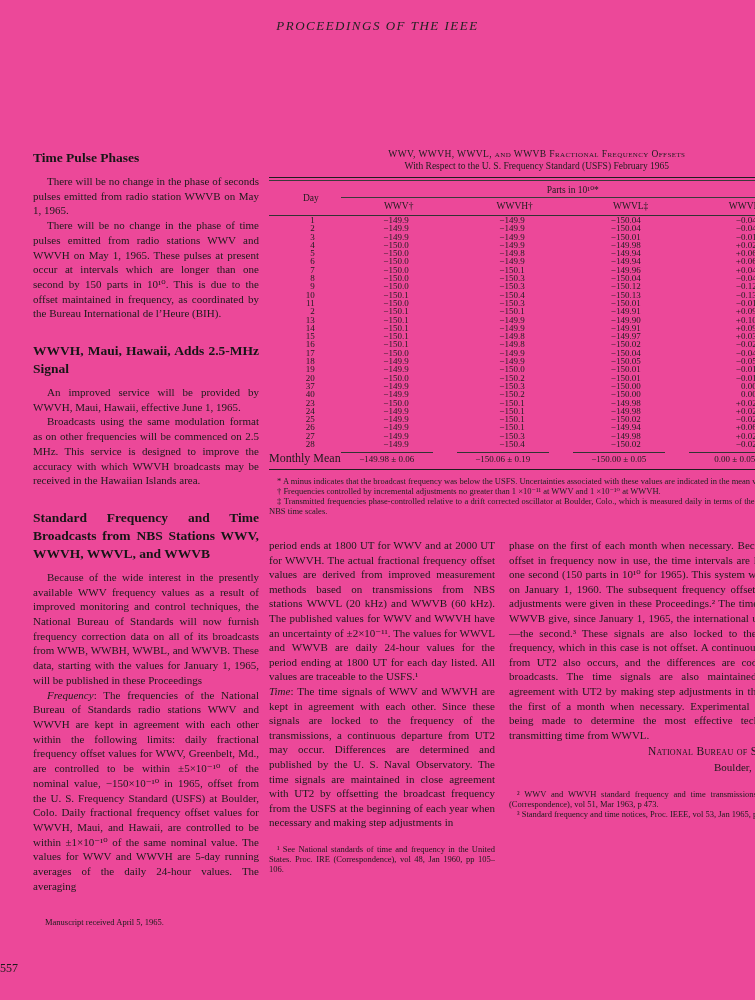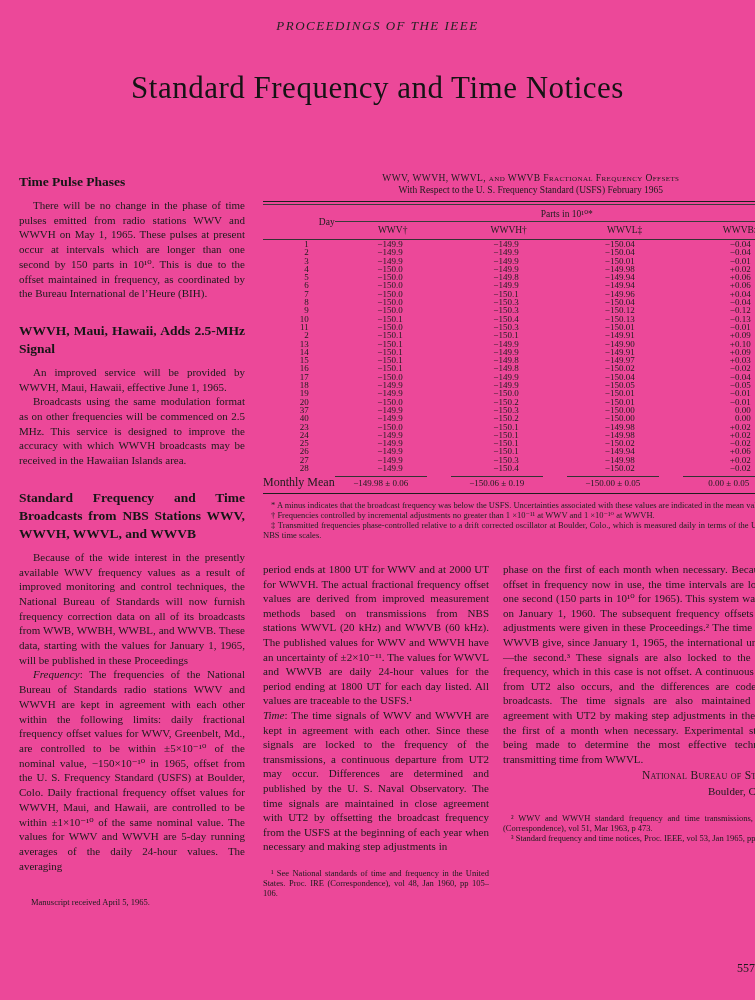--- a/index.html
+++ b/index.html
@@ -11,38 +11,38 @@
   }
   .running-head {
     position:absolute; top:18px; left:0; right:0; text-align:center;
     font-style:italic; font-size:13px; letter-spacing:1.5px; color:#222;
   }
   .title {
     position:absolute; top:70px; left:0; right:0; text-align:center;
     font-size:31px; font-weight:400; letter-spacing:0.5px; color:#141414;
   }
   .content {
-    position:absolute; top:149px; left:19px; width:704px; display:flex; gap:18px;margin-top:24px;
+    position:absolute; top:149px; left:33px; width:704px; display:flex; gap:10px;
   }
   
   .leftcol { width:226px; flex:0 0 226px; font-size:11px; line-height:14.7px; text-align:justify; }
   .leftcol h2 { font-size:13.5px; line-height:18px; font-weight:700; margin-bottom:7px; color:#161616; }
   .leftcol .sect { margin-bottom:21px; }
   .leftcol p { text-indent:14px; }
   .ital { font-style:italic; }
   .ms-note { margin-top:24px; font-size:8.5px; line-height:10px; text-indent:12px; text-align:left; }
   
   .rightregion { flex:1; display:flex; flex-direction:column; }
   .table-block { height:389px; overflow:hidden; }
   .tbl-caption { text-align:center; font-size:9.5px; line-height:11.5px; color:#1d1d1d; }
   .tbl-caption .cap1 { font-variant:small-caps; letter-spacing:0.4px; }
   .rule2 { margin-top:5px; height:4px; border-top:1.7px solid #1e1e1e; border-bottom:0.8px solid #3a3a3a; }
   table.offsets { width:100%; border-collapse:collapse; border-bottom:1.6px solid #1e1e1e; font-size:9px; }
   table.offsets th { font-weight:400; font-size:9.5px; color:#1d1d1d; }
-  th.day-head { width:68px; text-align:right; padding-left:12px; vertical-align:middle; }
+  th.day-head { width:68px; text-align:center; padding-left:12px; vertical-align:middle; }
   th.spanner { text-align:center; padding:3px 0 2px 0; border-bottom:0.8px solid #3a3a3a; }
   tr.colheads th { padding:3px 0 4px 0; }
   thead { border-bottom:0.9px solid #333; }
   td { line-height:8.3px; padding:0; white-space:nowrap; color:#1c1c1c; }
   td.day-cell { text-align:right; padding-right:26px; }
   td.value-cell { text-align:right; padding-right:48px; }
   tfoot td { padding-top:4px; padding-bottom:5px; }
   td.mean-label { text-align:left; padding-left:0; font-size:12px; white-space:nowrap; }
   td.mean-cell { text-align:right; padding-right:24px; }
   .mean { display:inline-block; border-top:0.9px solid #333; padding-top:2px; min-width:92px; text-align:center; }
@@ -50,35 +50,35 @@
   .tbl-footnotes p { text-indent:8px; }
   
   .lower-cols { display:flex; gap:14px; }
   .lcol { width:226px; flex:0 0 226px; font-size:11px; line-height:14.6px; text-align:justify; }
   .rcol { flex:1; font-size:11px; line-height:14.6px; text-align:justify; }
   .lcol p + p, .rcol p + p { }
   .colfoot { margin-top:14px; font-size:8.5px; line-height:10.2px; text-align:justify; }
   .colfoot p { text-indent:8px; }
   .signature-name { font-variant:small-caps; text-align:right; padding-right:2px; letter-spacing:0.3px; font-size:11.5px; margin-top:2px; }
   .signature-place { text-align:right; padding-right:26px; margin-top:1px; }
-  .page-number { position:absolute; bottom:24px; left:0; right:0; text-align:right; font-size:12px;margin-top:42px; }
+  .page-number { position:absolute; bottom:24px; left:0; right:0; text-align:left; font-size:12px;margin-top:42px; }
 </style>
 </head>
 <body>
 
 <div class="page">
 
   <div class="running-head">PROCEEDINGS OF THE IEEE</div>
-  <h1 class="title">Standard Frequency and Time Notices</h1>
 
   <div class="content">
 
     <div class="leftcol">
       <div class="sect">
         <h2>Time Pulse Phases</h2>
+        <p>There will be no change in the phase of seconds pulses emitted from radio station WWVB on May 1, 1965.</p>
         <p>There will be no change in the phase of time pulses emitted from radio stations WWV and WWVH on May 1, 1965. These pulses at present occur at intervals which are longer than one second by 150 parts in 10¹⁰. This is due to the offset maintained in frequency, as coordinated by the Bureau International de l’Heure (BIH).</p>
       </div>
       <div class="sect">
         <h2>WWVH, Maui, Hawaii, Adds 2.5-MHz Signal</h2>
         <p>An improved service will be provided by WWVH, Maui, Hawaii, effective June 1, 1965.</p>
         <p>Broadcasts using the same modulation format as on other frequencies will be commenced on 2.5 MHz. This service is designed to improve the accuracy with which WWVH broadcasts may be received in the Hawaiian Islands area.</p>
       </div>
       <div class="sect">
         <h2>Standard Frequency and Time Broadcasts from NBS Stations WWV, WWVH, WWVL, and WWVB</h2>
         <p>Because of the wide interest in the presently available WWV frequency values as a result of improved monitoring and control techniques, the National Bureau of Standards will now furnish frequency correction data on all of its broadcasts from WWB, WWBH, WWBL, and WWVB. These data, starting with the values for January 1, 1965, will be published in these Proceedings</p>

